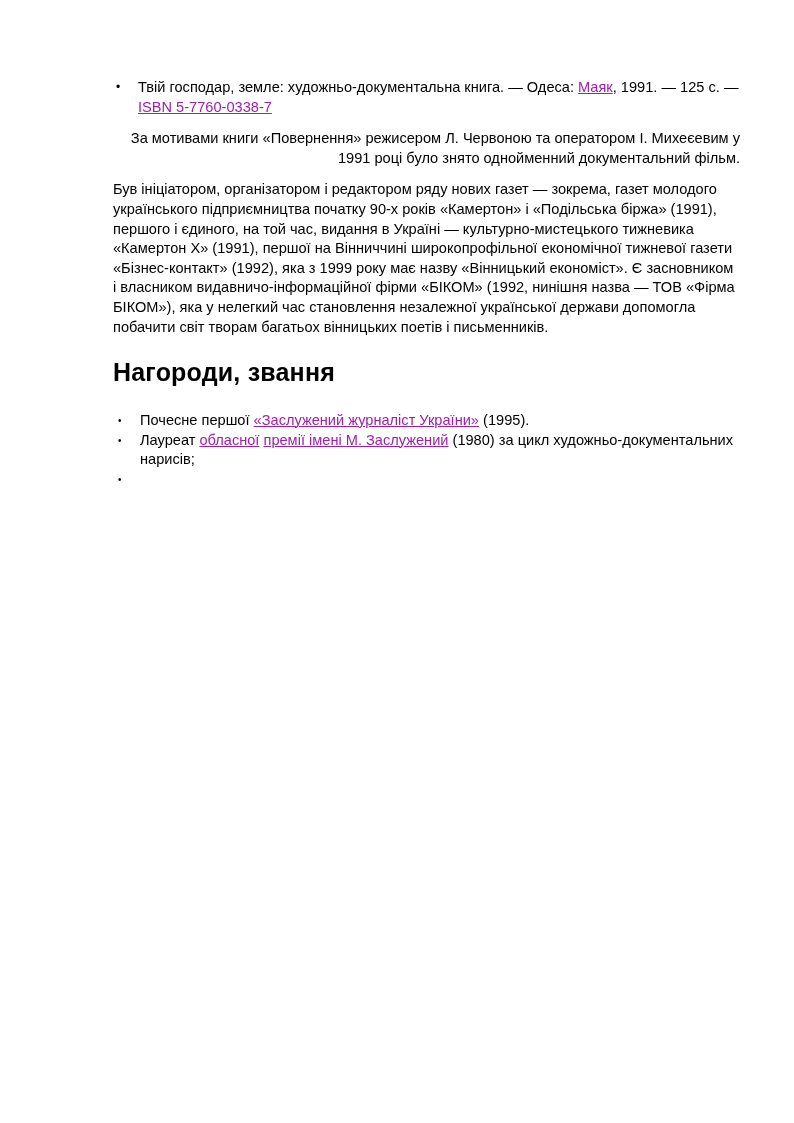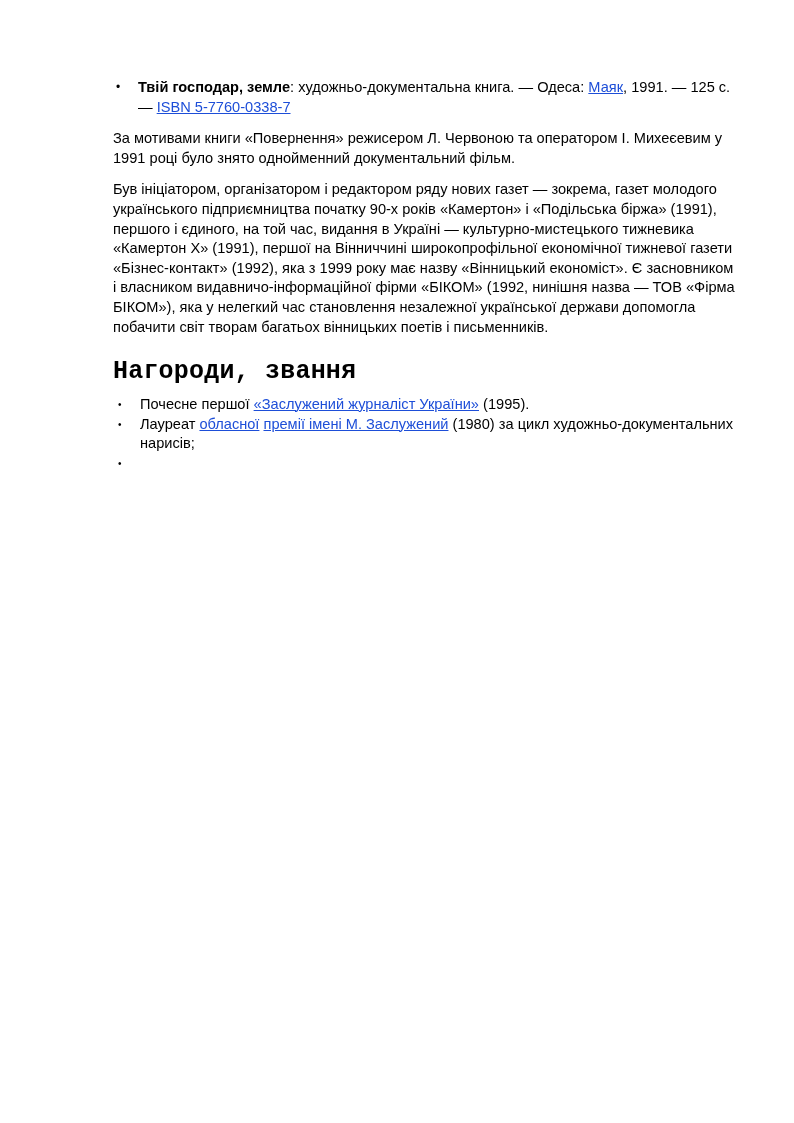--- a/index.html
+++ b/index.html
@@ -32,20 +32,21 @@
   .para {
     font-size: 14.6px;
     line-height: 19.6px;
     margin: 0 0 13px 0;
     text-align: left;
     color: #000;
   }
 
   .para.tight {
     margin-bottom: 12px;
+    text-align: right;
   }
 
   
 
   ul.bullets {
     list-style: none;
     margin: 0 0 12px 0;
     padding: 0;
   }
 
@@ -77,40 +78,40 @@
   }
 
   ul.bullets.awards li .bullet-marker {
     left: 5px;
     font-size: 10px;
   }
 
   
 
   .b {
-    font-weight: bold;
+    font-weight: normal;
     text-align: center;
   }
 
   .lnk {
     text-decoration: underline;
     text-decoration-thickness: 1px;
     text-underline-offset: 1px;
-    color: #1d4ed8;
+    color: #a21caf;
     cursor: pointer;
   }
 
   
 
   h2.section-heading {
-    font-family: Liberation Mono, monospace;
+    font-family: Liberation Sans, sans-serif;
     font-weight: bold;
     font-size: 25px;
     line-height: 30px;
-    margin: 20px 0 8px 0;
+    margin: 20px 0 24px 0;
     padding: 0;
     color: #000;
     letter-spacing: 0.2px;
   }
 </style>
 </head>
 <body>
 
 <div class="page">
   <div class="content">

